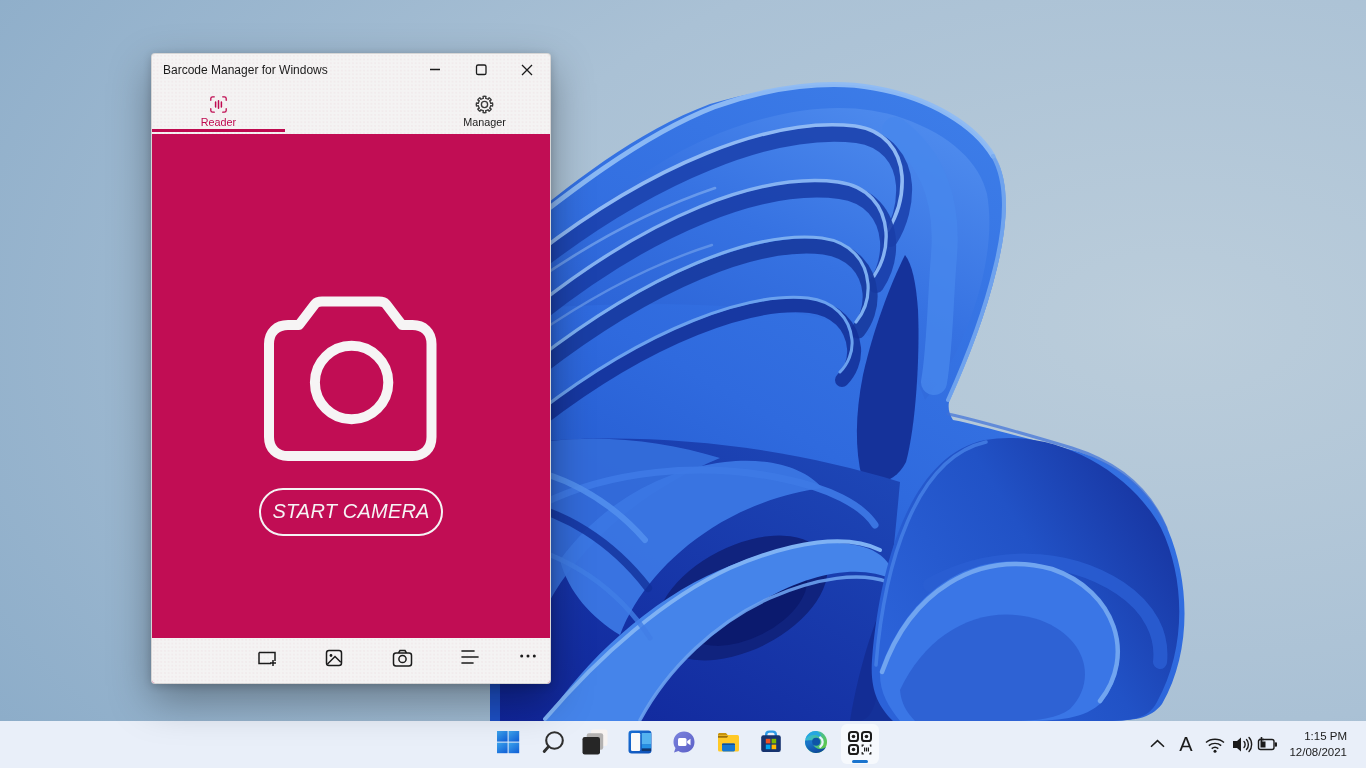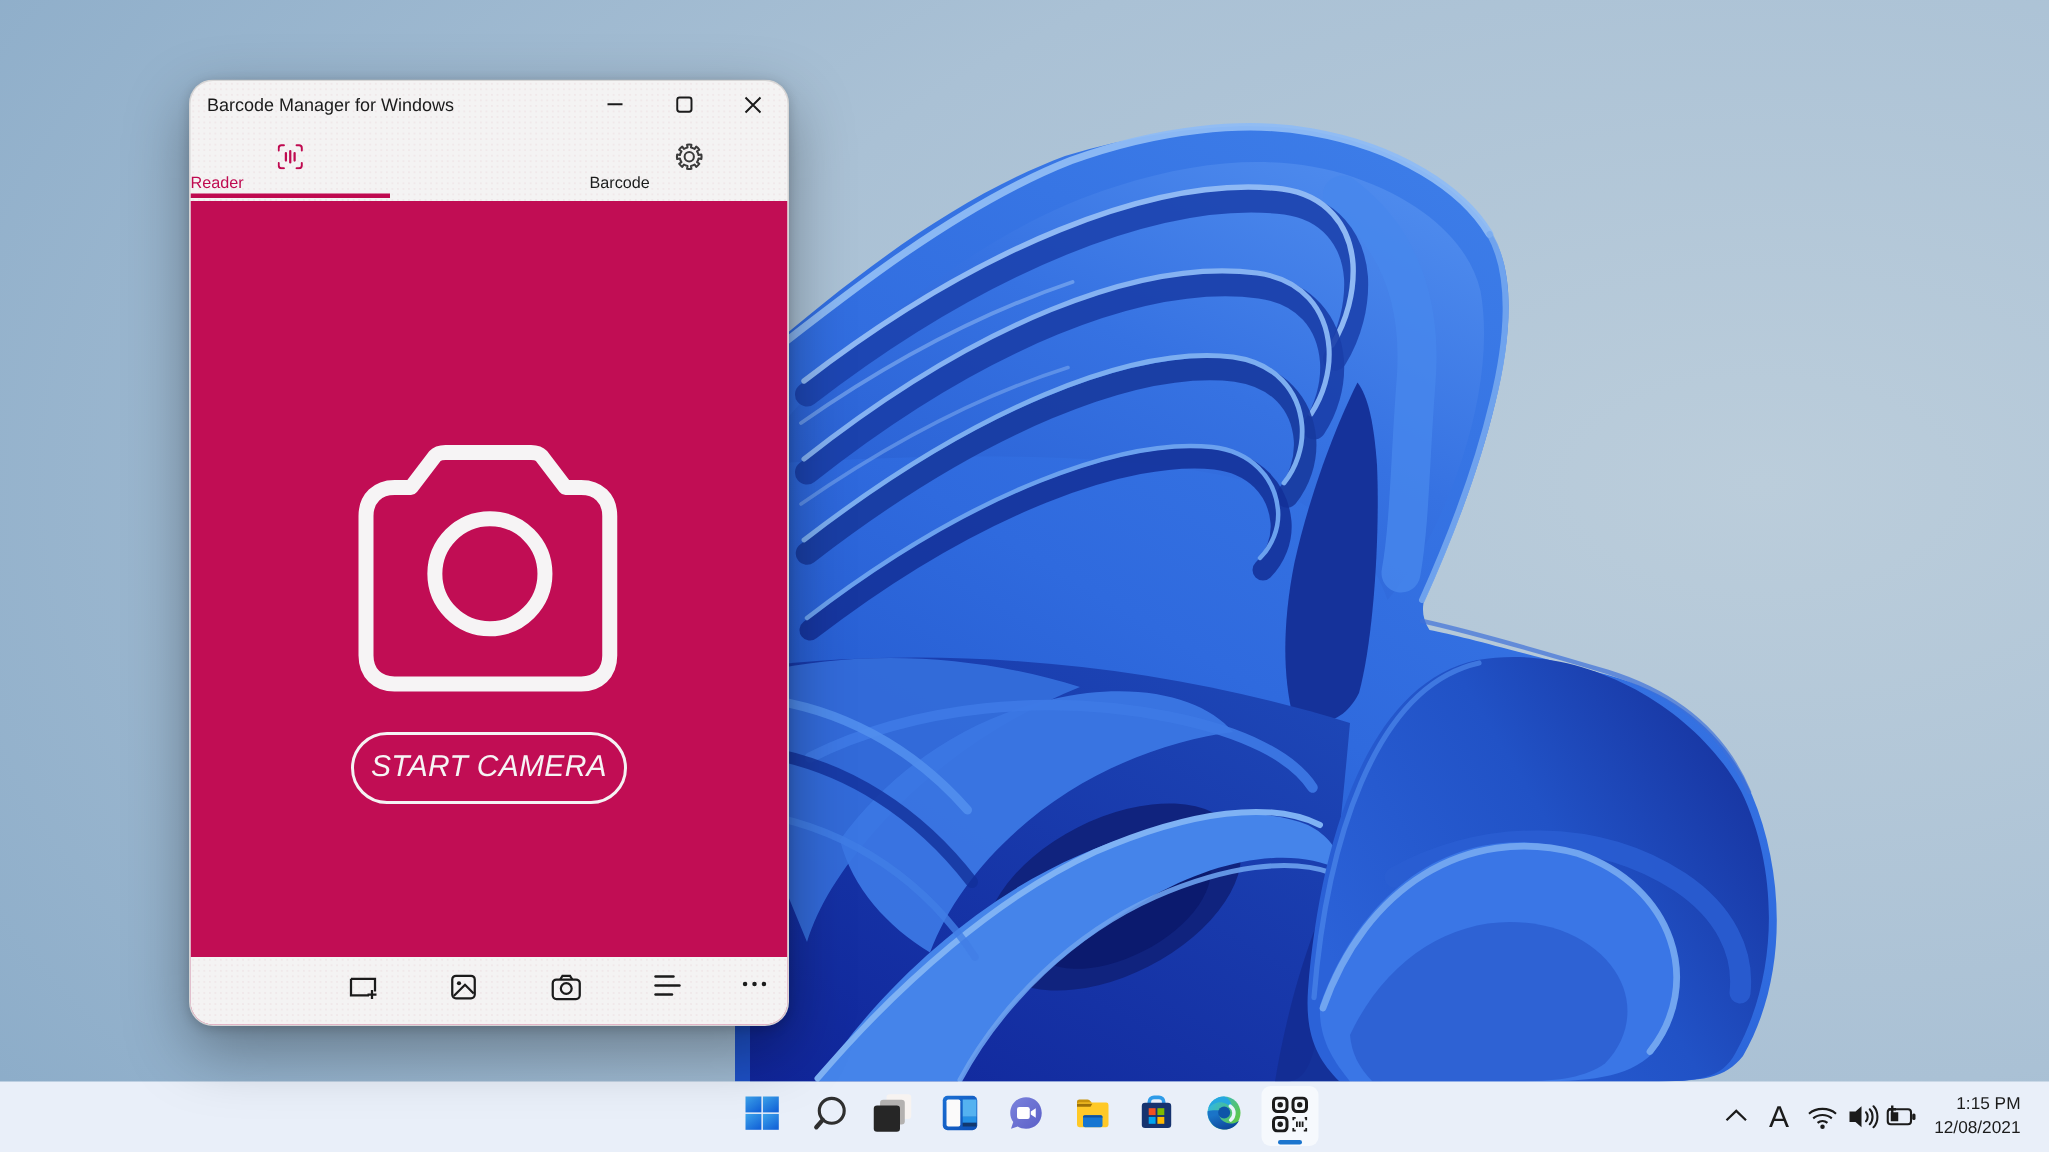--- a/index.html
+++ b/index.html
@@ -5,28 +5,28 @@
   html,body{margin:0;padding:0;width:1366px;height:768px;overflow:hidden;
     font-family:"Liberation Sans", sans-serif;}
   #wall{position:absolute;left:0;top:0;width:1366px;height:768px;}
   
   #taskbar{position:absolute;left:0;top:721px;width:1366px;height:47px;background:#e9eff9;}
   .tb-ico{position:absolute;top:9px;width:24px;height:24px;}
   #appbox{position:absolute;left:841px;top:3px;width:38px;height:40px;background:#f6f9fd;border-radius:6px;}
   #apppill{position:absolute;left:852px;top:39px;width:16px;height:3px;background:#1a74ce;border-radius:2px;}
   .tray-t{position:absolute;color:#1b1b1b;font-size:12px;line-height:12px;white-space:nowrap;}
   
-  #win{position:absolute;left:126px;top:53px;width:400px;height:631px;border-radius:16px;
+  #win{position:absolute;left:151px;top:53px;width:400px;height:631px;border-radius:4px;
        box-shadow:0 16px 42px rgba(0,0,0,0.34), 0 2px 8px rgba(0,0,0,0.18);
        background:#f4f3f3;background-image:radial-gradient(rgba(205,135,150,0.10) 0.6px, rgba(0,0,0,0) 0.8px);background-size:3.7px 3.7px;overflow:hidden;border:1px solid rgba(0,0,0,0.12);box-sizing:border-box;}
   #titlebar{position:absolute;left:0;top:0;width:100%;height:32px;}
   #wtitle{position:absolute;left:11px;top:8.5px;font-size:12px;color:#1b1b1b;}
   .capbtn{position:absolute;top:0;width:46px;height:32px;}
   #tabs{position:absolute;left:0;top:32px;width:100%;height:48px;}
-  .tab{position:absolute;top:0;width:133px;height:48px;}
+  .tab{position:absolute;top:0;width:133px;height:48px;text-align:center;}
   .tab .lbl{position:absolute;top:29.5px;width:100%;font-size:10.8px;color:#1c1c1c;}
   #underline{position:absolute;left:0;top:75px;width:133px;height:3.2px;background:#bf0a50;}
   #body{position:absolute;left:0;top:80px;width:100%;height:636px;background:#c10d54;font-style:italic;}
   #pill{position:absolute;left:107px;top:354px;width:184px;height:48px;border:2.6px solid #f5f3f4;
         border-radius:24px;box-sizing:border-box;}
   #pill span{display:block;text-align:center;color:#f6f4f5;font-size:20px;margin-top:10px;letter-spacing:0.2px;}
   #toolbar{position:absolute;left:0;top:584px;width:100%;height:47px;background:#f4f3f3;background-image:radial-gradient(rgba(205,135,150,0.10) 0.6px, rgba(0,0,0,0) 0.8px);background-size:3.7px 3.7px;}
   .tbico{position:absolute;top:10px;}
 </style>
 </head>
@@ -310,21 +310,21 @@
           </g>
         </g>
       </svg>
       <div class="lbl" style="color:#bf0a50">Reader</div>
     </div>
     <div class="tab" style="left:266px">
       <svg style="position:absolute;left:57px;top:9px;width:19px;height:19px" viewBox="0 0 19 19">
         <path d="M8.03,1.43 A8.2,8.2 0 0 1 10.97,1.43 L10.63,3.30 A6.3,6.3 0 0 1 13.08,4.32 L14.16,2.75 A8.2,8.2 0 0 1 16.25,4.84 L14.68,5.92 A6.3,6.3 0 0 1 15.70,8.37 L17.57,8.03 A8.2,8.2 0 0 1 17.57,10.97 L15.70,10.63 A6.3,6.3 0 0 1 14.68,13.08 L16.25,14.16 A8.2,8.2 0 0 1 14.16,16.25 L13.08,14.68 A6.3,6.3 0 0 1 10.63,15.70 L10.97,17.57 A8.2,8.2 0 0 1 8.03,17.57 L8.37,15.70 A6.3,6.3 0 0 1 5.92,14.68 L4.84,16.25 A8.2,8.2 0 0 1 2.75,14.16 L4.32,13.08 A6.3,6.3 0 0 1 3.30,10.63 L1.43,10.97 A8.2,8.2 0 0 1 1.43,8.03 L3.30,8.37 A6.3,6.3 0 0 1 4.32,5.92 L2.75,4.84 A8.2,8.2 0 0 1 4.84,2.75 L5.92,4.32 A6.3,6.3 0 0 1 8.37,3.30 L8.03,1.43 Z" fill="none" stroke="#3b3b3b" stroke-width="1.35" stroke-linejoin="round"></path>
         <circle cx="9.5" cy="9.5" r="3.1" fill="none" stroke="#3b3b3b" stroke-width="1.35"></circle>
       </svg>
-      <div class="lbl">Barcode</div>
+      <div class="lbl">Manager</div>
     </div>  
     </div>
   <div id="underline"></div>
   <div id="body">
     <svg style="position:absolute;left:99px;top:153px;width:200px;height:180px" viewBox="0 0 200 180">
       <g fill="none" stroke="#f6f4f5" stroke-width="10" stroke-linejoin="round">
         <path d="M48,38 L37,38 C26,38 18,45 18,57 L18,150 C18,162 26,169 37,169 L161.5,169 C172.5,169 180.5,162 180.5,150 L180.5,57 C180.5,45 172.5,38 161.5,38 L151,38 L135,17 C133,14.8 130.5,14.6 128,14.6 L71,14.6 C68.5,14.6 66,14.8 64,17 Z"></path>
         <circle cx="100.6" cy="95.5" r="36.7"></circle>
       </g>
     </svg>

